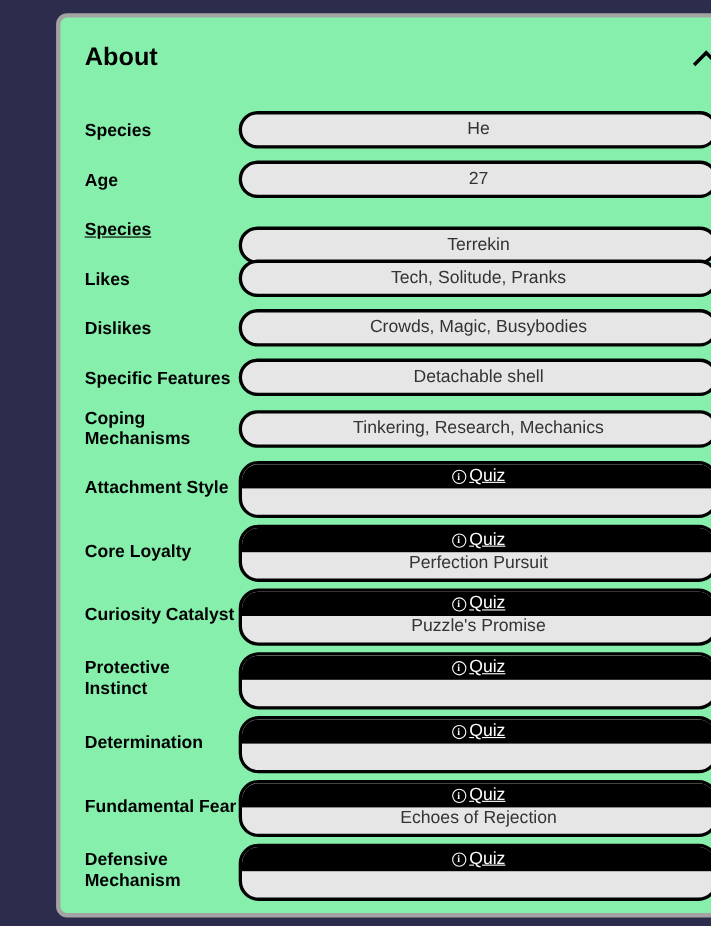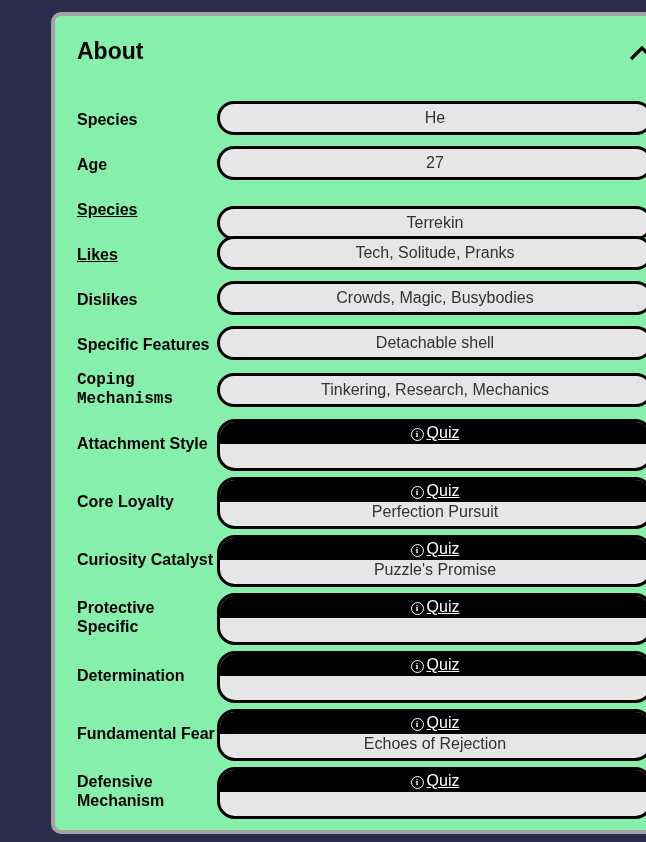--- a/index.html
+++ b/index.html
@@ -57,33 +57,33 @@
   </div>
   <div class="row" style="top:130px;">
     <div class="label" style="top:9px;">Age</div>
     <div class="field simple" style="top:0;">27</div>
   </div>
   <div class="row" style="top:175px;">
     <div class="label" style="top:9px;text-decoration:underline;">Species</div>
     <div class="field simple" style="top:15px;">Terrekin</div>
   </div>
   <div class="row" style="top:220px;">
-    <div class="label" style="top:9px;text-decoration:underline;">Likes</div>
+    <div class="label" style="top:9px;">Likes</div>
     <div class="field simple" style="top:0;">Tech, Solitude, Pranks</div>
   </div>
   <div class="row" style="top:265px;">
     <div class="label" style="top:9px;">Dislikes</div>
     <div class="field simple" style="top:0;">Crowds, Magic, Busybodies</div>
   </div>
   <div class="row" style="top:310px;">
     <div class="label" style="top:9px;">Specific Features</div>
     <div class="field simple" style="top:0;">Detachable shell</div>
   </div>
   <div class="row" style="top:357px;">
-    <div class="label" style="top:-2px;width:110px;font-family:Liberation Mono, monospace;">Coping Mechanisms</div>
+    <div class="label" style="top:-2px;width:110px;">Coping Mechanisms</div>
     <div class="field simple" style="top:0;">Tinkering, Research, Mechanics</div>
   </div>
 
   <div class="row" style="top:403px;">
     <div class="label" style="top:15px;">Attachment Style</div>
     <div class="field quiz" style="top:0;">
       <div class="quiz-band"><span class="info">i</span><a>Quiz</a></div>
     </div>
   </div>
   <div class="row" style="top:461px;">
@@ -94,21 +94,21 @@
     </div>
   </div>
   <div class="row" style="top:519px;">
     <div class="label" style="top:15px;">Curiosity Catalyst</div>
     <div class="field quiz" style="top:0;">
       <div class="quiz-band"><span class="info">i</span><a>Quiz</a></div>
       <div class="quiz-value">Puzzle's Promise</div>
     </div>
   </div>
   <div class="row" style="top:577px;">
-    <div class="label" style="top:5px;width:100px;">Protective Specific</div>
+    <div class="label" style="top:5px;width:100px;">Protective Instinct</div>
     <div class="field quiz" style="top:0;">
       <div class="quiz-band"><span class="info">i</span><a>Quiz</a></div>
     </div>
   </div>
   <div class="row" style="top:635px;">
     <div class="label" style="top:15px;">Determination</div>
     <div class="field quiz" style="top:0;">
       <div class="quiz-band"><span class="info">i</span><a>Quiz</a></div>
     </div>
   </div>

